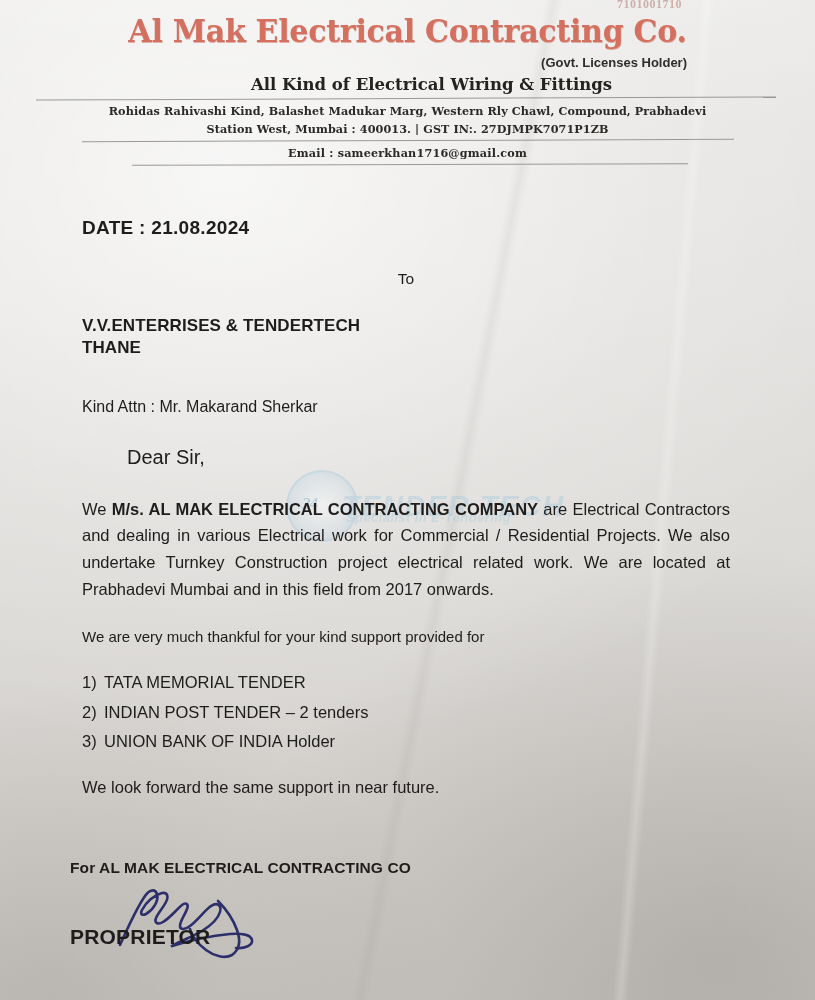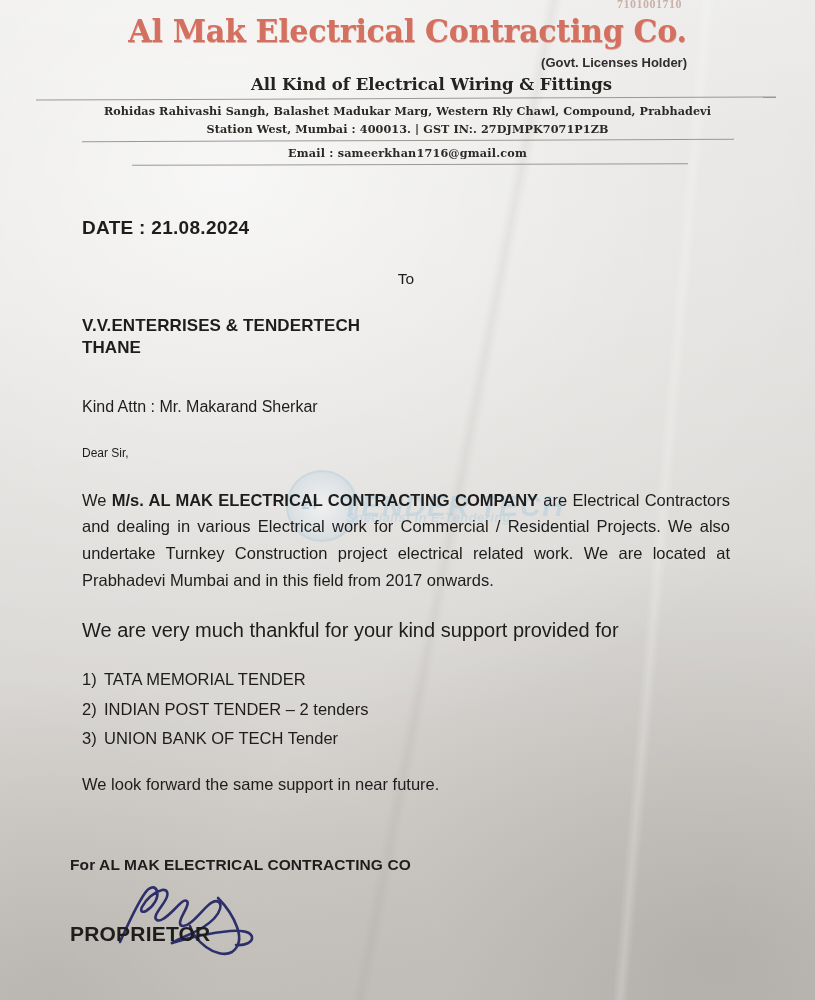--- a/index.html
+++ b/index.html
@@ -190,33 +190,34 @@
     font-size: 17px;
     font-weight: bold;
     letter-spacing: 0.1px;
   }
   #attn-line {
     margin-top: 40px;
     font-size: 16px;
   }
   #salutation {
     margin-top: 30px;
-    font-size: 12px;
+    font-size: 20px;
+    margin-left: 45px;
   }
   #intro-para {
     margin-top: 27px;
     font-size: 16.5px;
     line-height: 1.62;
     text-align: justify;
     text-justify: inter-word;
   }
   #intro-para .strong { font-weight: bold; }
   #thanks-line {
     margin-top: 26px;
-    font-size: 20px;
+    font-size: 15px;
   }
   #tender-list {
     margin: 23px 0 0 0;
     padding: 0;
     list-style: none;
   }
   #tender-list li {
     font-size: 16.5px;
     line-height: 1.78;
     padding-left: 22px;
@@ -281,21 +282,21 @@
     <div id="stub-top">7101001710</div>
 
     <div id="company-name">Al Mak Electrical Contracting Co.</div>
 
     <div id="govt-line">(Govt. Licenses Holder)</div>
 
     <div id="tagline">All Kind of Electrical Wiring &amp; Fittings</div>
 
     <div class="rule" id="rule-1"></div>
 
-    <div class="addr-line" id="addr-1">Rohidas Rahivashi Sangh, Balashet Madukar Marg, Western Rly Chawl, Compound, Prabhadevi</div>
+    <div class="addr-line" id="addr-1">Rohidas Rahivashi Kind, Balashet Madukar Marg, Western Rly Chawl, Compound, Prabhadevi</div>
     <div class="addr-line" id="addr-2">Station West, Mumbai : 400013. | GST IN:. 27DJMPK7071P1ZB</div>
 
     <div class="rule" id="rule-2"></div>
 
     <div class="addr-line" id="addr-3">Email : sameerkhan1716@gmail.com</div>
 
     <div class="rule" id="rule-3"></div>
   </div>
 
   <div id="letter-body">
@@ -316,21 +317,21 @@
     <div id="thanks-line">We are very much thankful for your kind support provided for</div>
 
     <ul id="tender-list">
       <li>
         <span class="num">1)</span><span>TATA MEMORIAL  TENDER</span>
       </li>
       <li>
         <span class="num">2)</span><span>INDIAN POST TENDER –  2 tenders</span>
       </li>
       <li>
-        <span class="num">3)</span><span>UNION BANK OF TECH Tender</span>
+        <span class="num">3)</span><span>UNION BANK OF INDIA Holder</span>
       </li>
     </ul>
 
     <div id="closing-line">We look forward the same support in near future.</div>
 
     <div id="signoff-line">For AL MAK ELECTRICAL CONTRACTING CO</div>
 
     <div id="signature-block">
 
       <svg id="signature-mark" viewBox="0 0 215 78" xmlns="http://www.w3.org/2000/svg">

